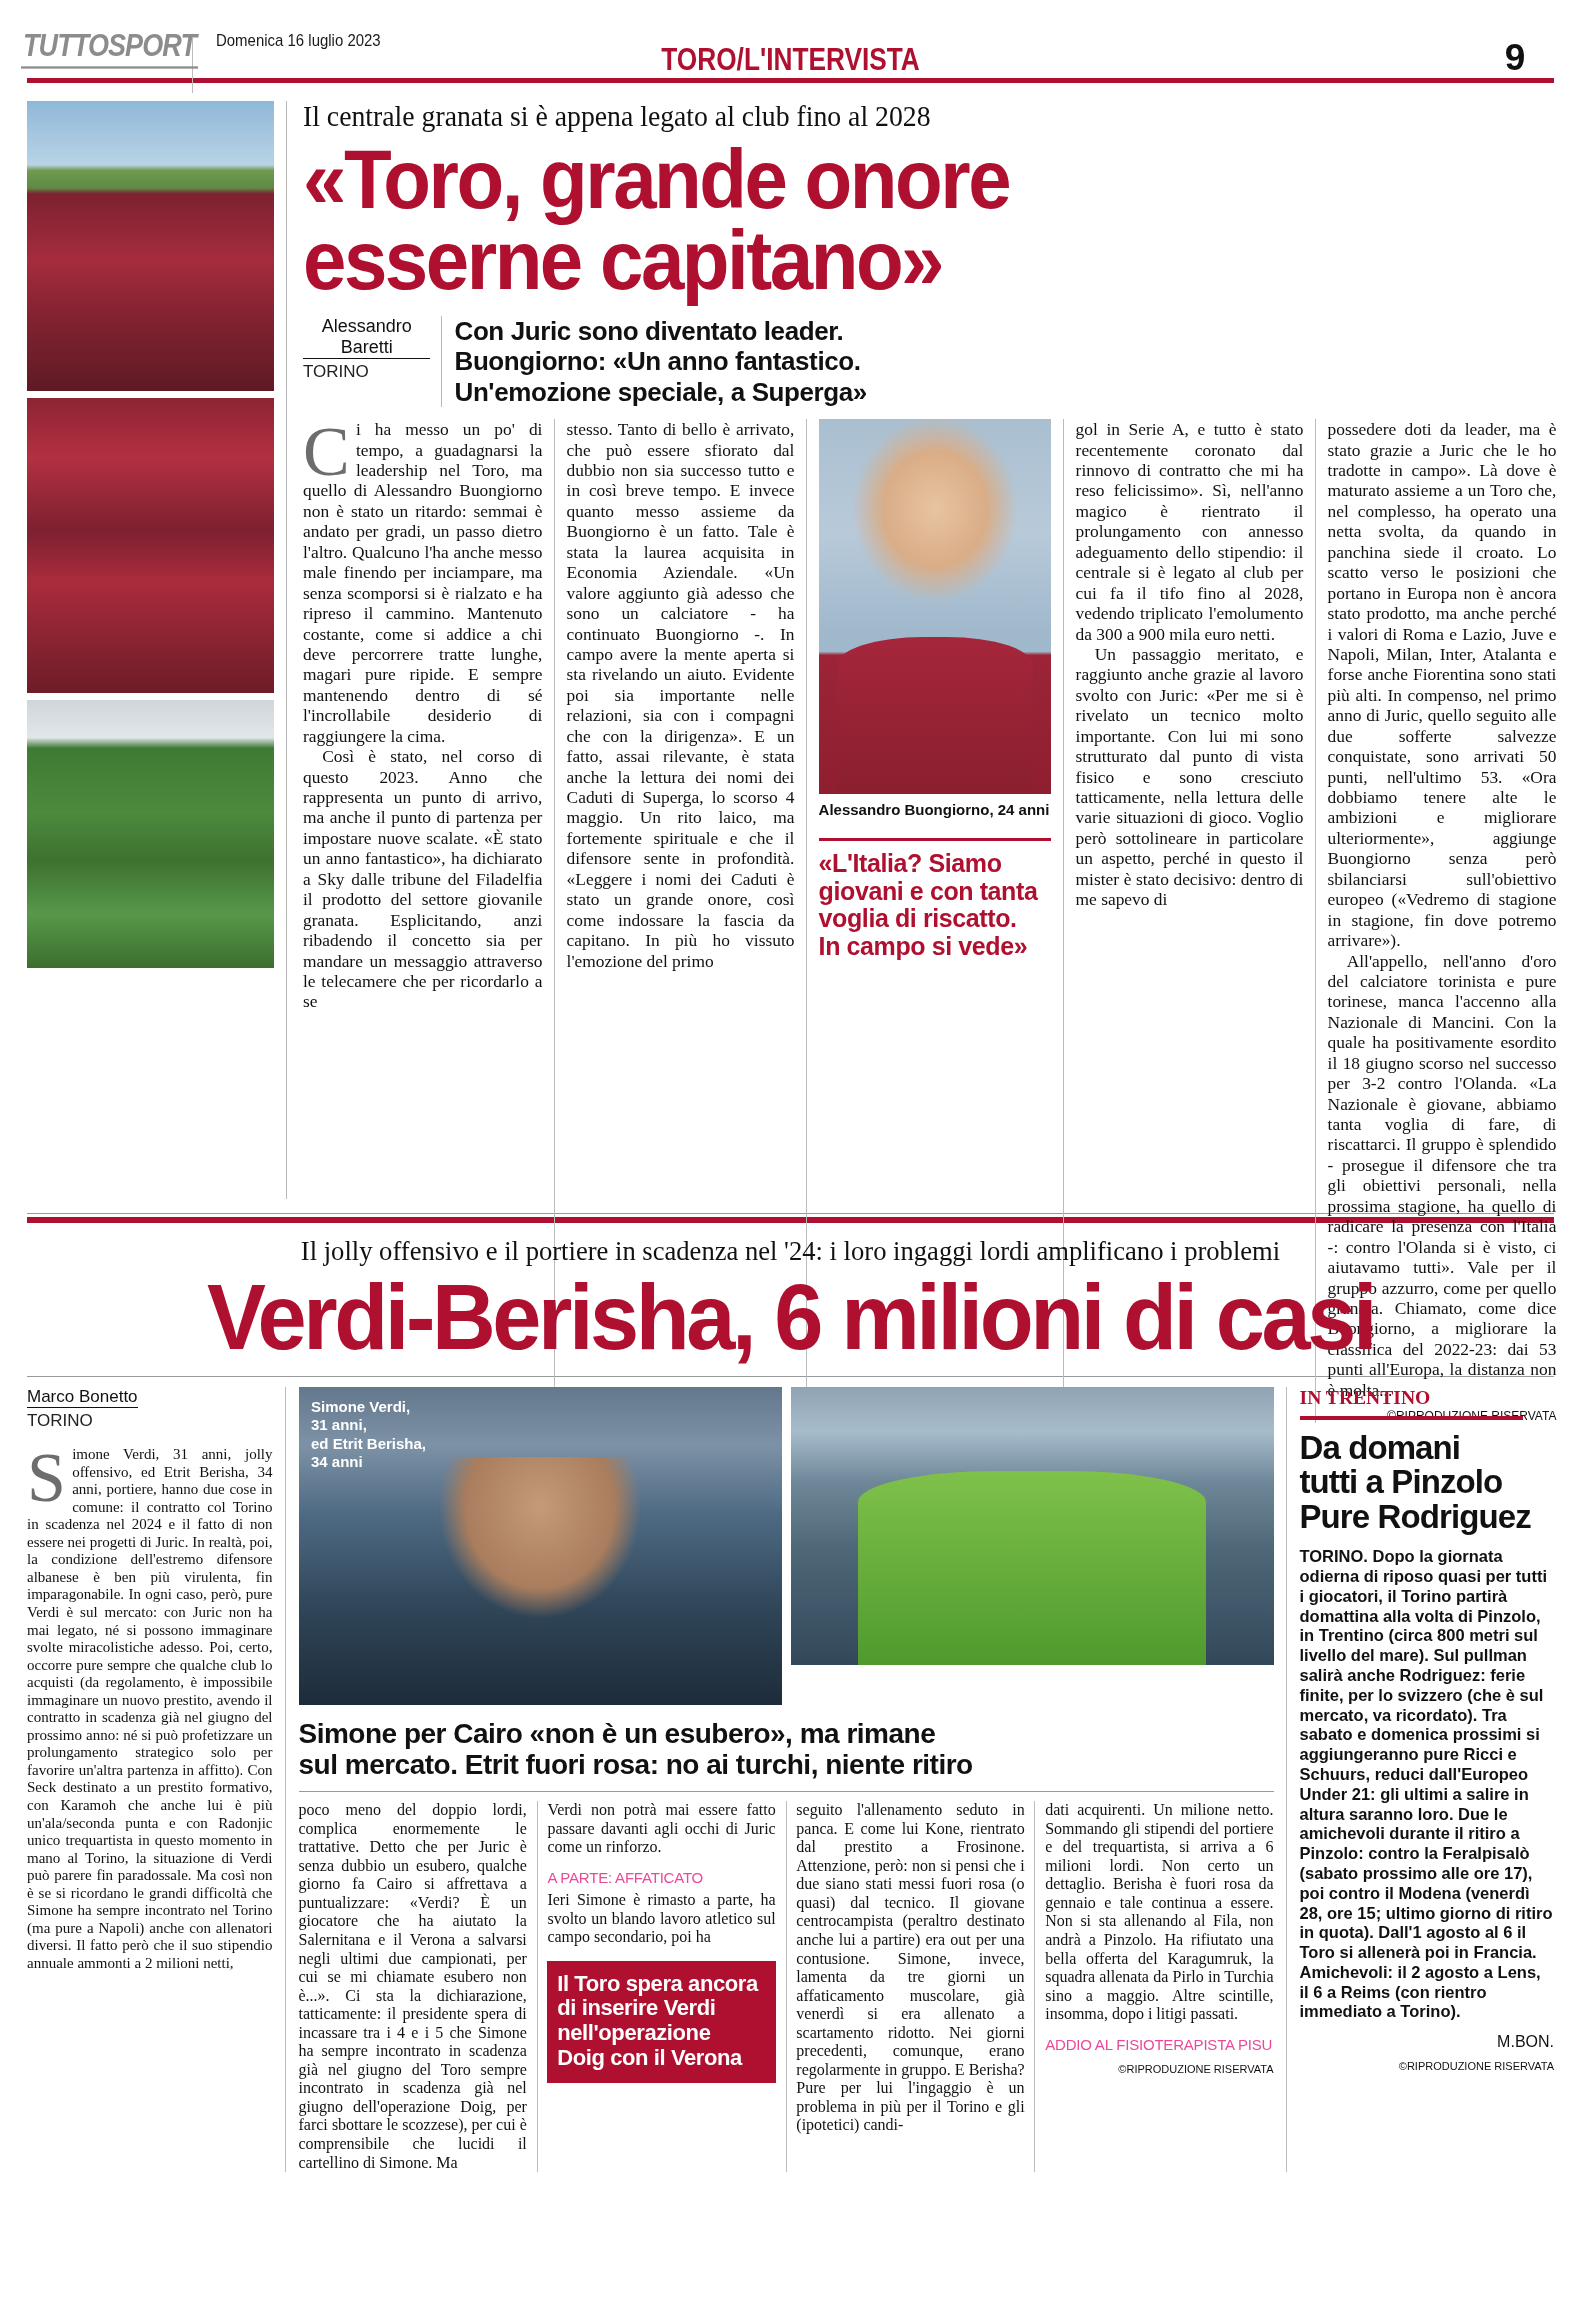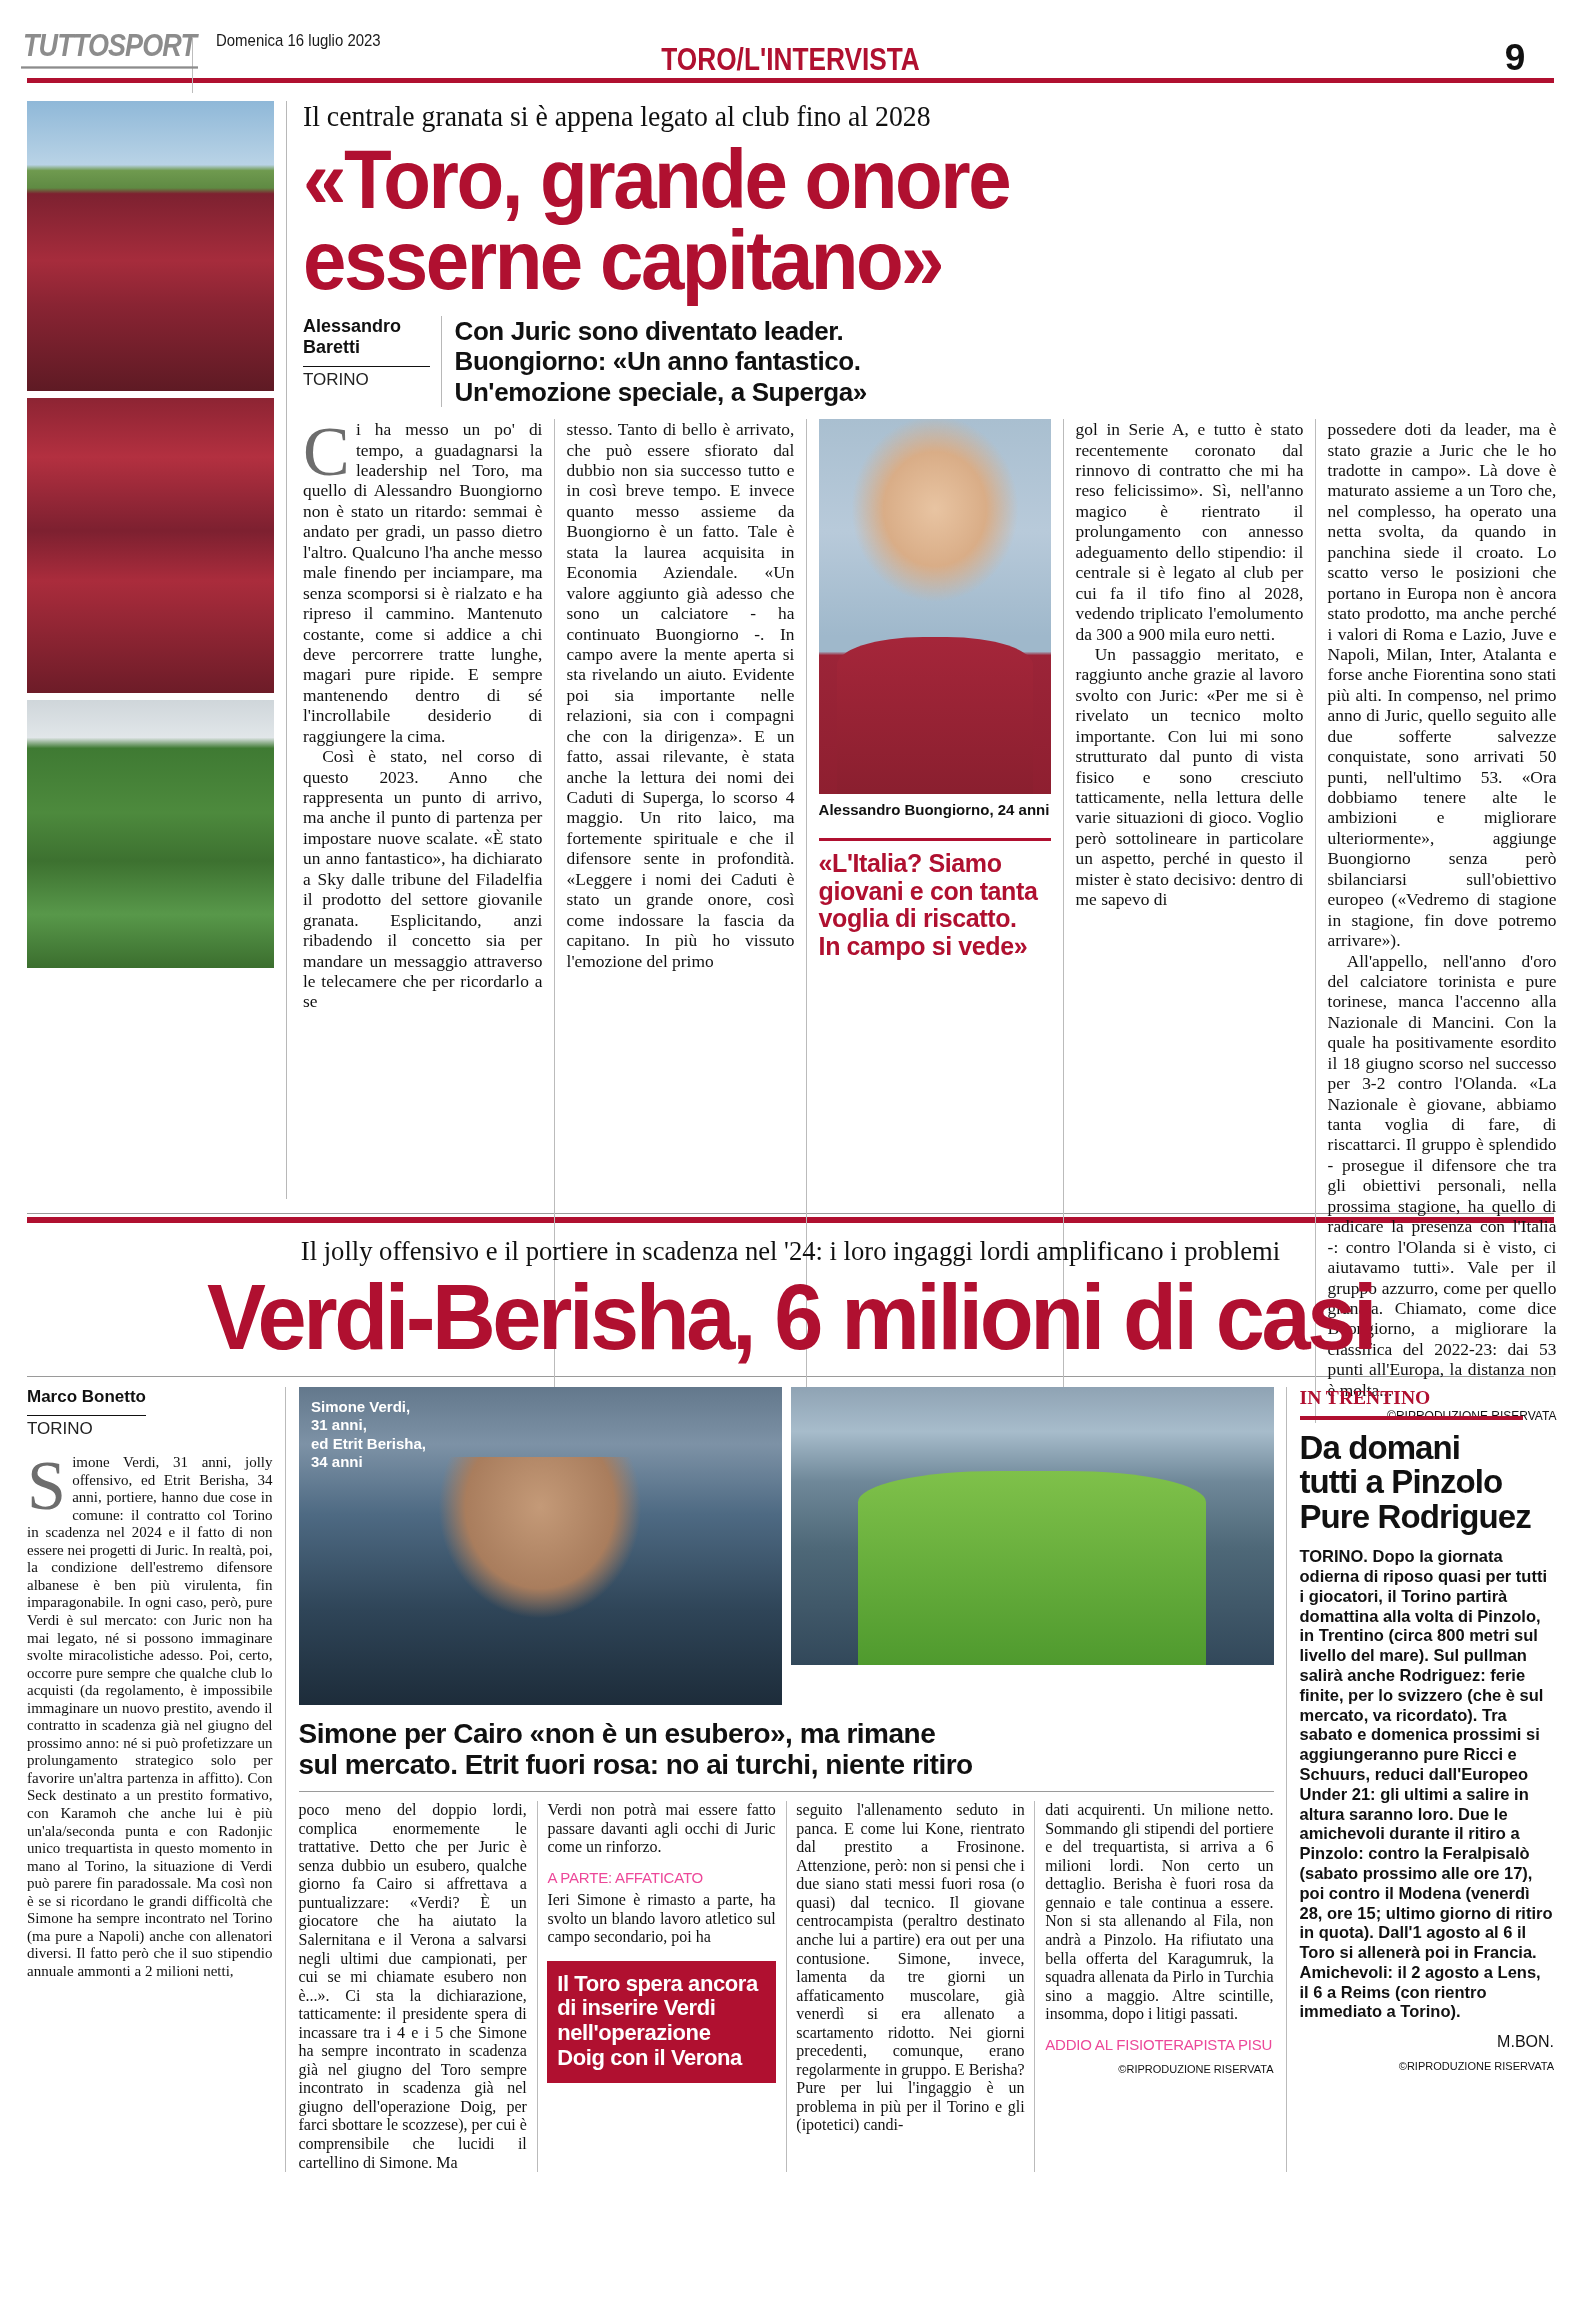--- a/index.html
+++ b/index.html
@@ -80,23 +80,24 @@
     transform:scaleX(0.93); transform-origin:left top;
     margin-bottom:5.4px;
     white-space:nowrap;
   }
   .big-head .l2 { display:block; }
 
   .sub-row { display:flex; margin-top:16px; }
   .byline-box { width:138px; flex:0 0 138px; padding-right:10.7px; }
   .byline-name {
     font-family:"Liberation Sans", sans-serif;
-    font-weight:bold; font-size:18px;
+    font-weight:normal; font-size:18px;
     border-bottom:1.8px solid #111; display:inline-block;
-    padding-bottom:8px;
+    padding-bottom:0;
+    text-align:center;
   }
   .byline-city {
     font-family:"Liberation Sans", sans-serif;
     font-size:17px; color:#222; margin-top:2.7px;
   }
   .occhiello {
     border-left:0.9px solid #b8b8b8;
     padding-left:12.5px; flex:1;
     font-family:"Liberation Sans", sans-serif;
     font-weight:bold; font-size:26px; line-height:1.16;

